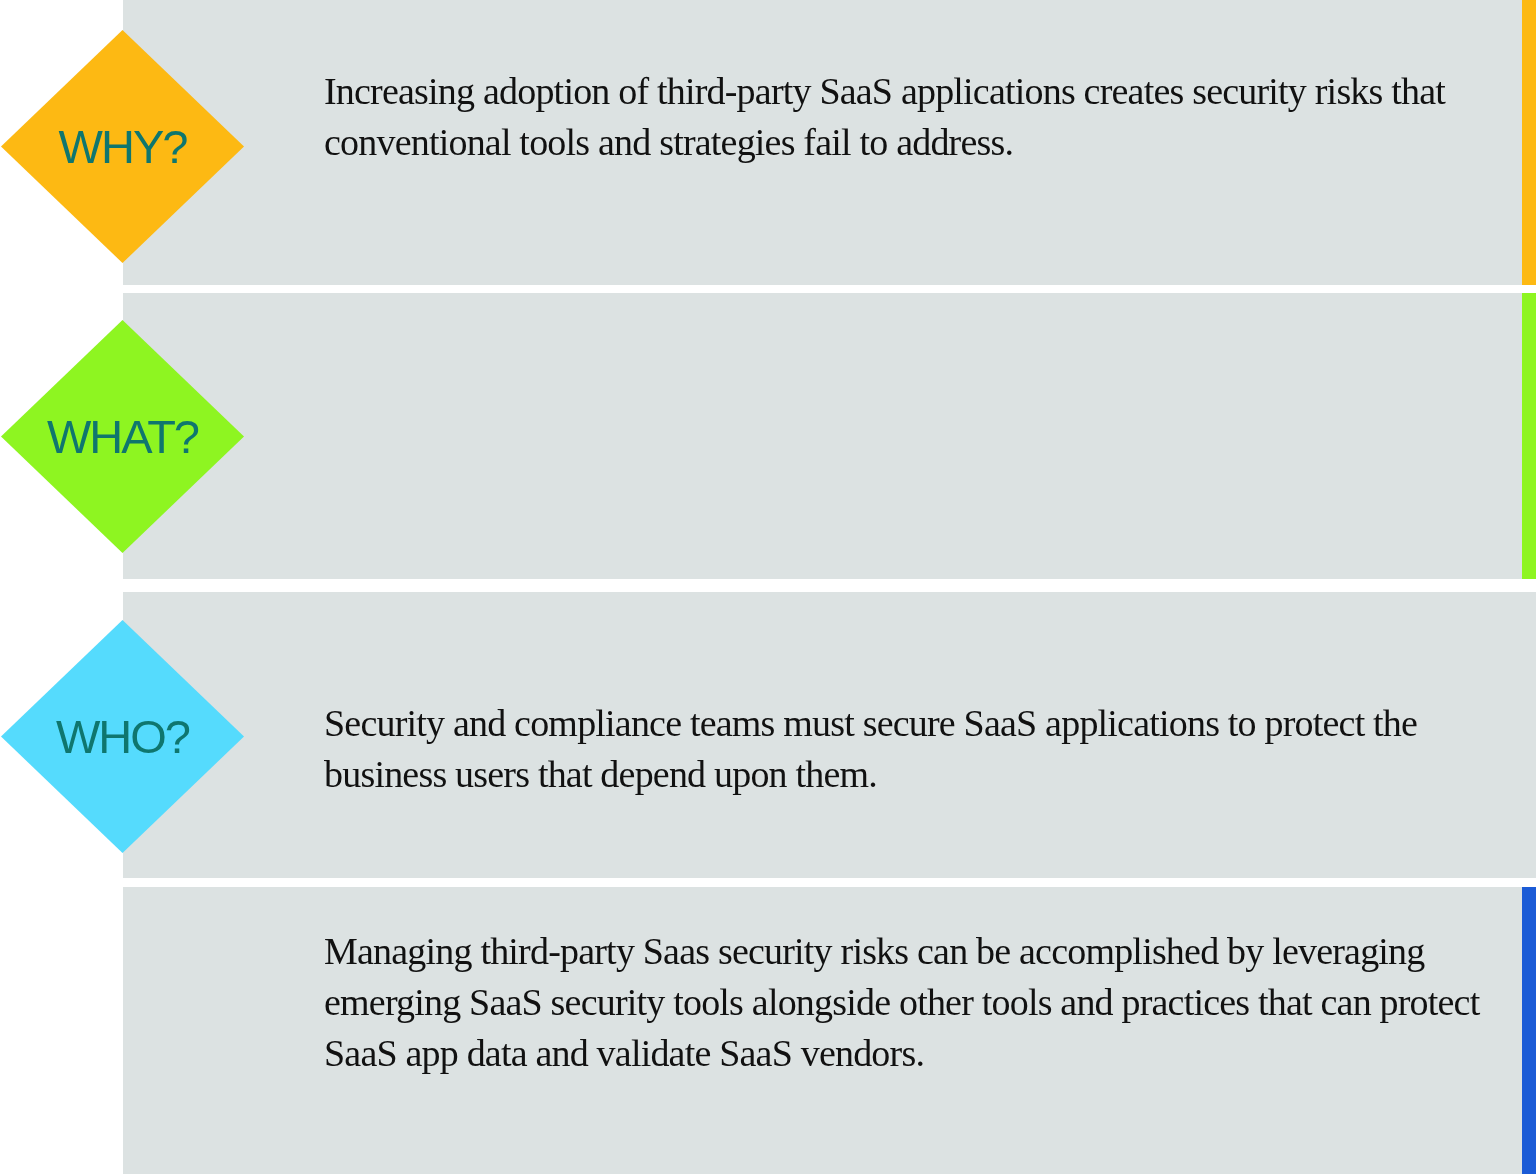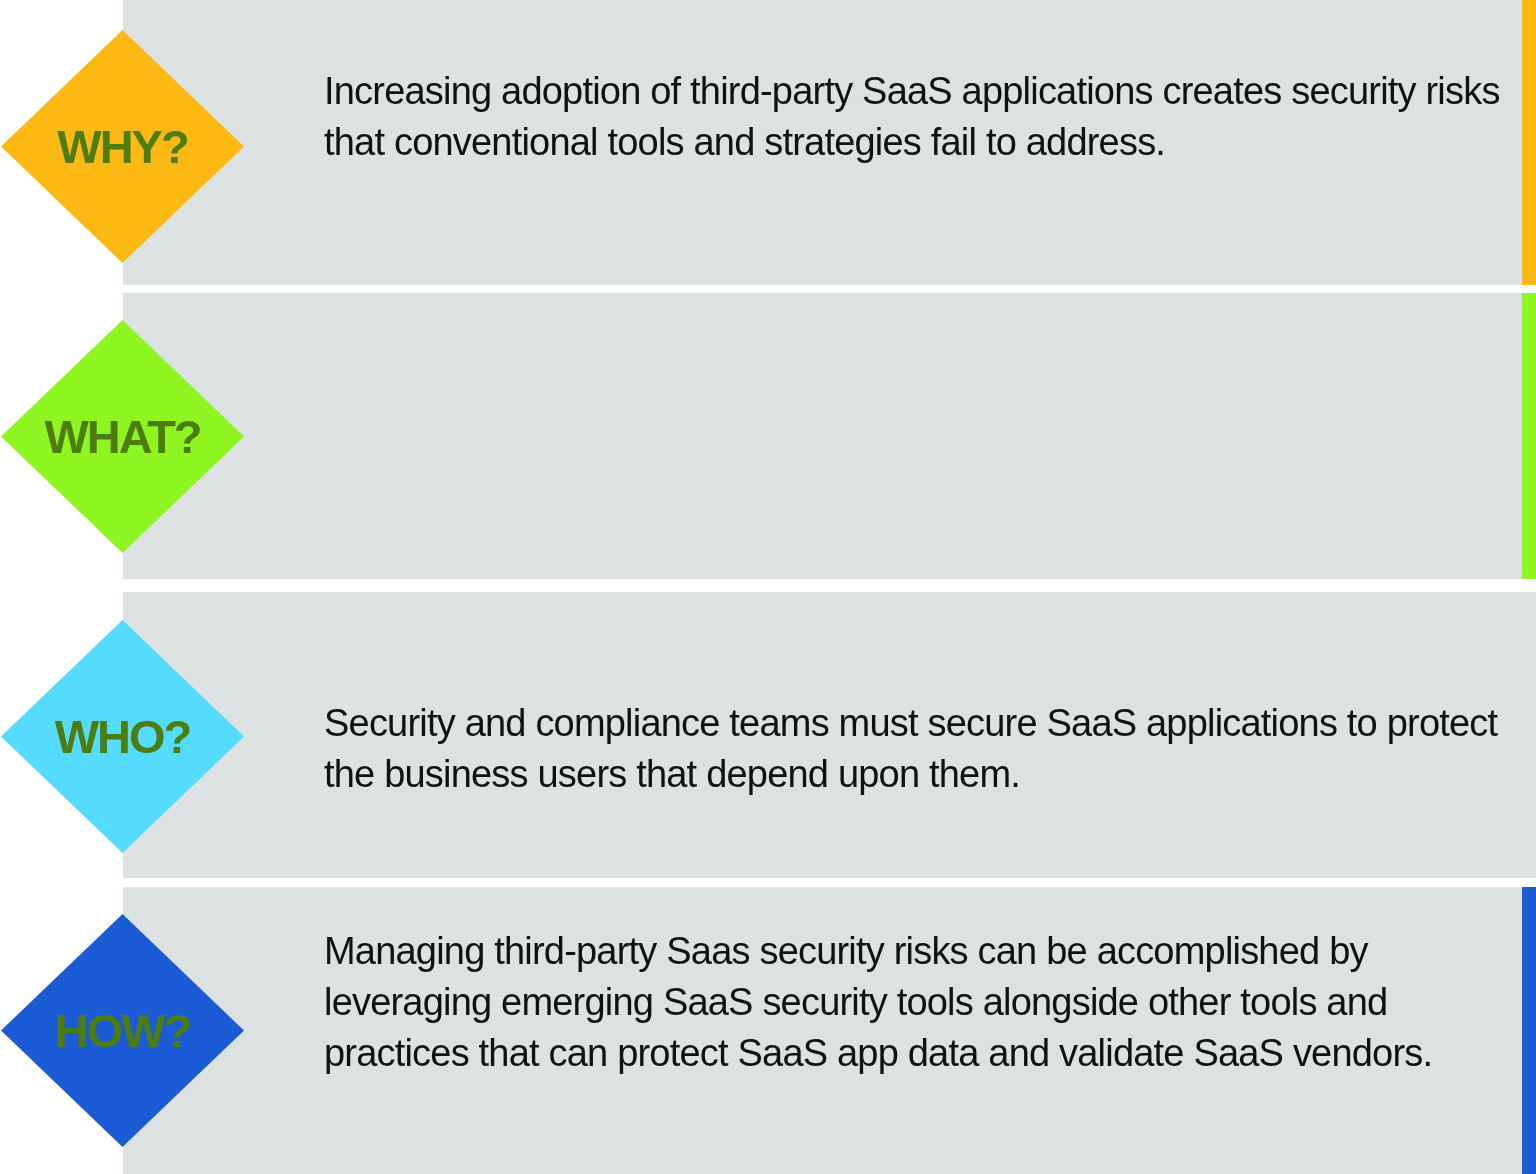--- a/index.html
+++ b/index.html
@@ -2,22 +2,22 @@
 <html><head>
 <meta charset="utf-8">
 <style>
   html,body{margin:0;padding:0;background:#ffffff;}
   body{width:1536px;height:1174px;position:relative;overflow:hidden;font-family:"Liberation Sans",sans-serif;}
   .row{position:absolute;left:0;width:1536px;}
   .panel{position:absolute;left:123px;top:0;right:14px;bottom:0;background:#dce2e2;}
   .bar{position:absolute;right:0;top:0;width:14px;bottom:0;}
   .diamond{position:absolute;left:1px;width:243px;height:233px;}
   .diamond svg{position:absolute;left:0;top:0;}
-  .dlabel{position:absolute;left:0;top:0;width:243px;height:233px;display:flex;align-items:center;justify-content:center;color:#4d7c0f;font-weight:bold;font-size:47px;letter-spacing:-2px;}
-  .text{position:absolute;left:324px;right:30px;font-size:38px;line-height:51px;color:#111111;letter-spacing:-0.8px;}
+  .dlabel{position:absolute;left:0;top:0;width:243px;height:233px;display:flex;align-items:center;justify-content:center;color:#0f766e;font-weight:normal;font-size:47px;letter-spacing:-2px;}
+  .text{position:absolute;left:324px;right:30px;font-size:38px;line-height:51px;color:#111111;letter-spacing:-0.8px;font-family:Liberation Serif, serif;}
 </style>
 </head>
 <body>
 
 <div class="row" style="top:0;height:285px;">
   <div class="panel"></div>
   <div class="bar" style="background:#fdb913;"></div>
   <div class="diamond" style="top:30px;">
     <svg width="243" height="233" viewBox="0 0 243 233">
         <polygon points="121.5,0 243,116.5 121.5,233 0,116.5" fill="#fdb913"></polygon>
@@ -46,20 +46,14 @@
         <polygon points="121.5,0 243,116.5 121.5,233 0,116.5" fill="#55dbfd"></polygon>
       </svg>
     <div class="dlabel">WHO?</div>
   </div>
   <div class="text" style="top:106px;">Security and compliance teams must secure SaaS applications to protect the business users that depend upon them.</div>
 </div>
 
 <div class="row" style="top:887px;height:287px;">
   <div class="panel"></div>
   <div class="bar" style="background:#1b5bd6;"></div>
-  <div class="diamond" style="top:27px;">
-    <svg width="243" height="233" viewBox="0 0 243 233">
-        <polygon points="121.5,0 243,116.5 121.5,233 0,116.5" fill="#1b5bd6"></polygon>
-      </svg>
-    <div class="dlabel">HOW?</div>
-  </div>
   <div class="text" style="top:39px;">Managing third-party Saas security risks can be accomplished by leveraging emerging SaaS security tools alongside other tools and practices that can protect SaaS app data and validate SaaS vendors.</div>
 </div>
 
 </body></html>

